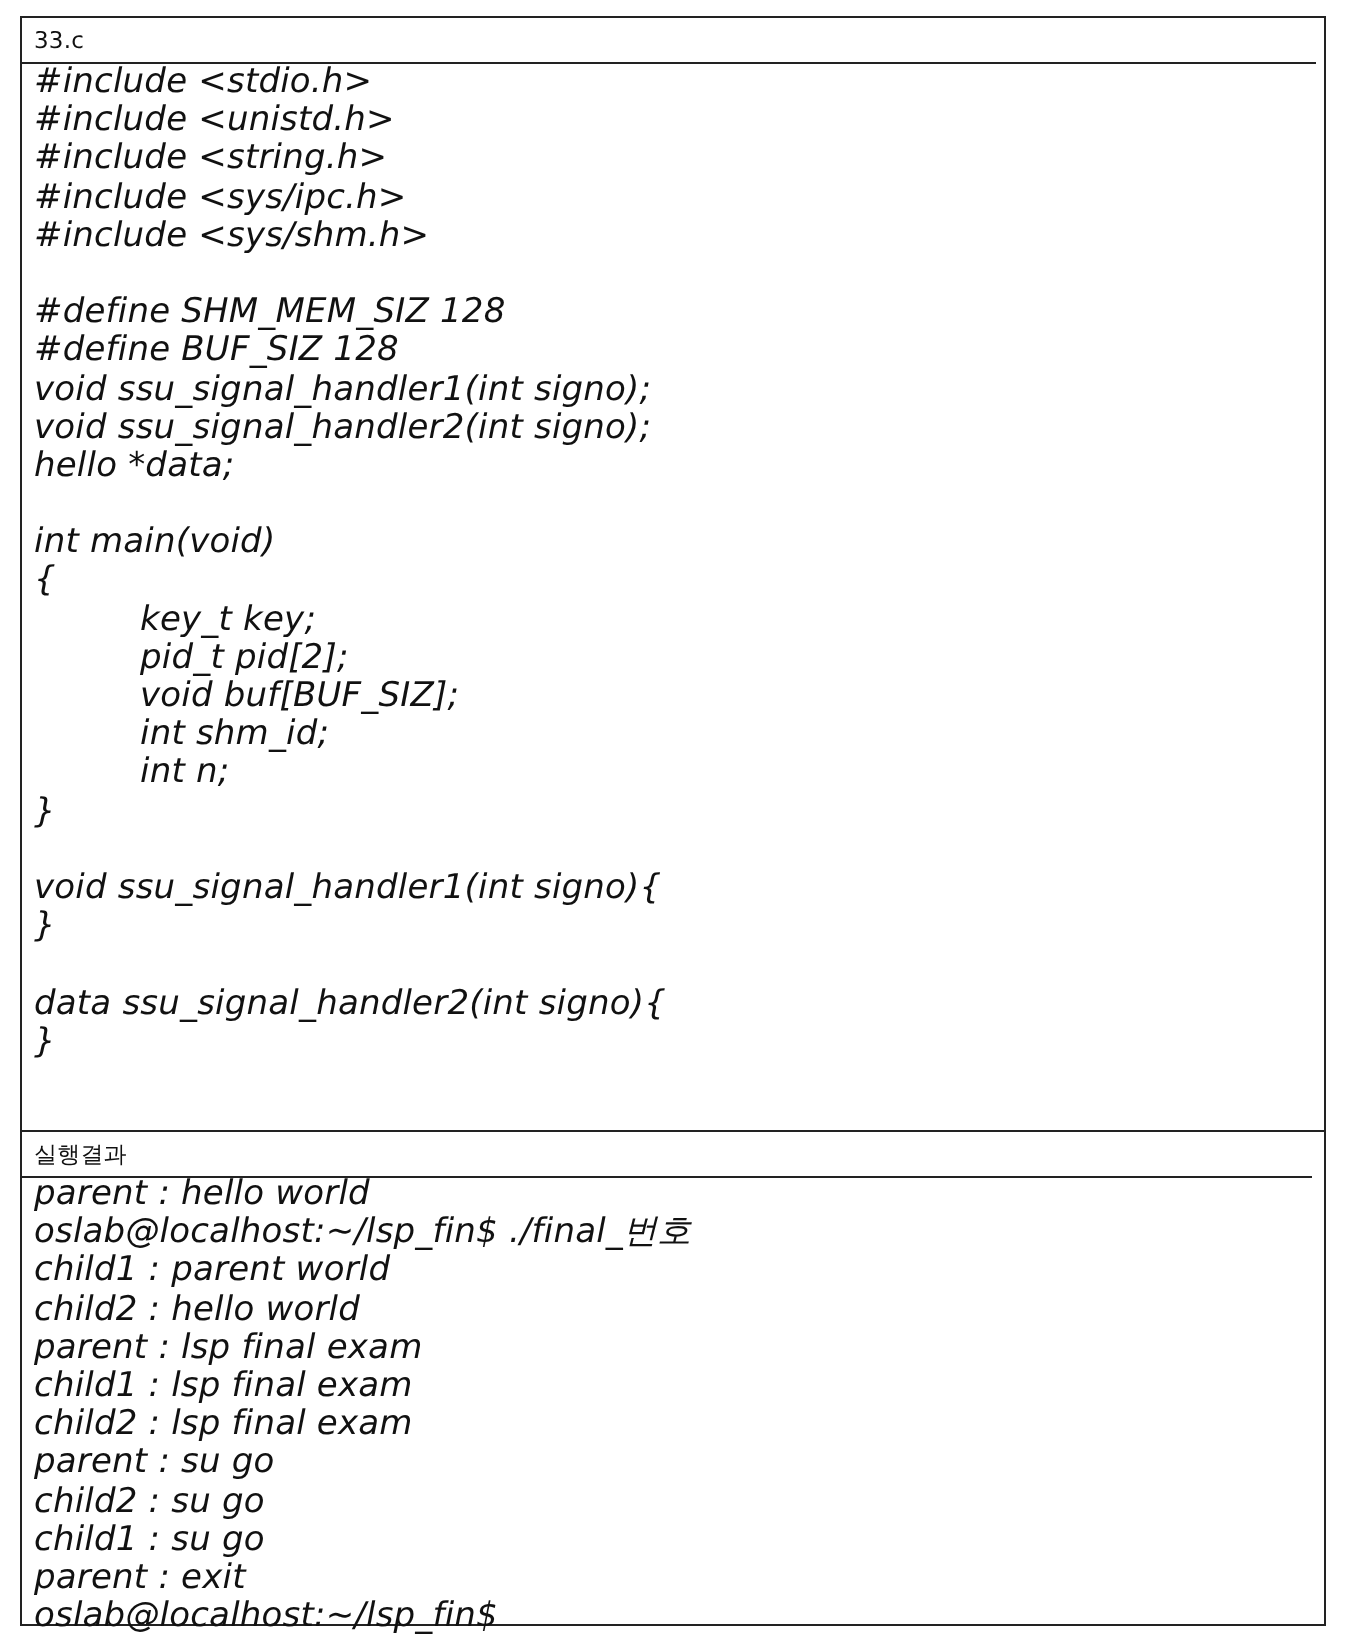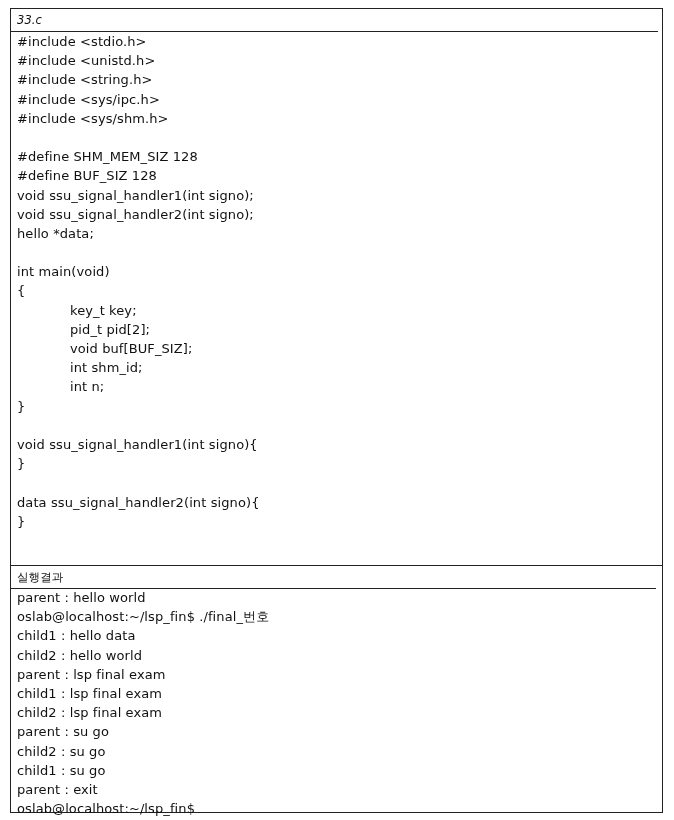--- a/index.html
+++ b/index.html
@@ -24,21 +24,20 @@
       border: 1.5px solid #222222;
       box-sizing: border-box;
     }
     .row-title {
       position: absolute;
       left: 0; right: 4px;
       top: 0;
       height: 23px;
       border-bottom: 1.5px solid #222222;
       box-sizing: border-box;
-      font-style: italic;
     }
     .code-block {
       position: absolute;
       left: 0; right: 0;
       top: 23px;
       height: 534px;
       border-bottom: 1.5px solid #222222;
       box-sizing: border-box;
     }
     .row-result-label {
@@ -75,23 +74,24 @@
       margin: 0;
       padding: 0;
       list-style: none;
     }
     .code-block .lines { top: 0px; }
     .output-block .lines { top: -1px; }
     .line {
       display: block;
       height: 19.2px;
       line-height: 19.2px;
-      font-size: 13px;
+      font-size: 17px;
       white-space: pre;
       letter-spacing: 0.1px;
+      font-style: italic;
     }
     .indent {
       padding-left: 53px;
     }
   </style>
 </head>
 <body>
 
 <div class="sheet">
   <div class="row-title">
@@ -130,21 +130,21 @@
   </div>
 
   <div class="row-result-label">
     <span class="cell-text">실행결과</span>
   </div>
 
   <div class="output-block">
     <div class="lines" id="output-lines">
         <span class="line">parent : hello world</span>
         <span class="line">oslab@localhost:~/lsp_fin$ ./final_번호</span>
-        <span class="line">child1 : hello data</span>
+        <span class="line">child1 : parent world</span>
         <span class="line">child2 : hello world</span>
         <span class="line">parent : lsp final exam</span>
         <span class="line">child1 : lsp final exam</span>
         <span class="line">child2 : lsp final exam</span>
         <span class="line">parent : su go</span>
         <span class="line">child2 : su go</span>
         <span class="line">child1 : su go</span>
         <span class="line">parent : exit</span>
         <span class="line">oslab@localhost:~/lsp_fin$</span>
       </div>

